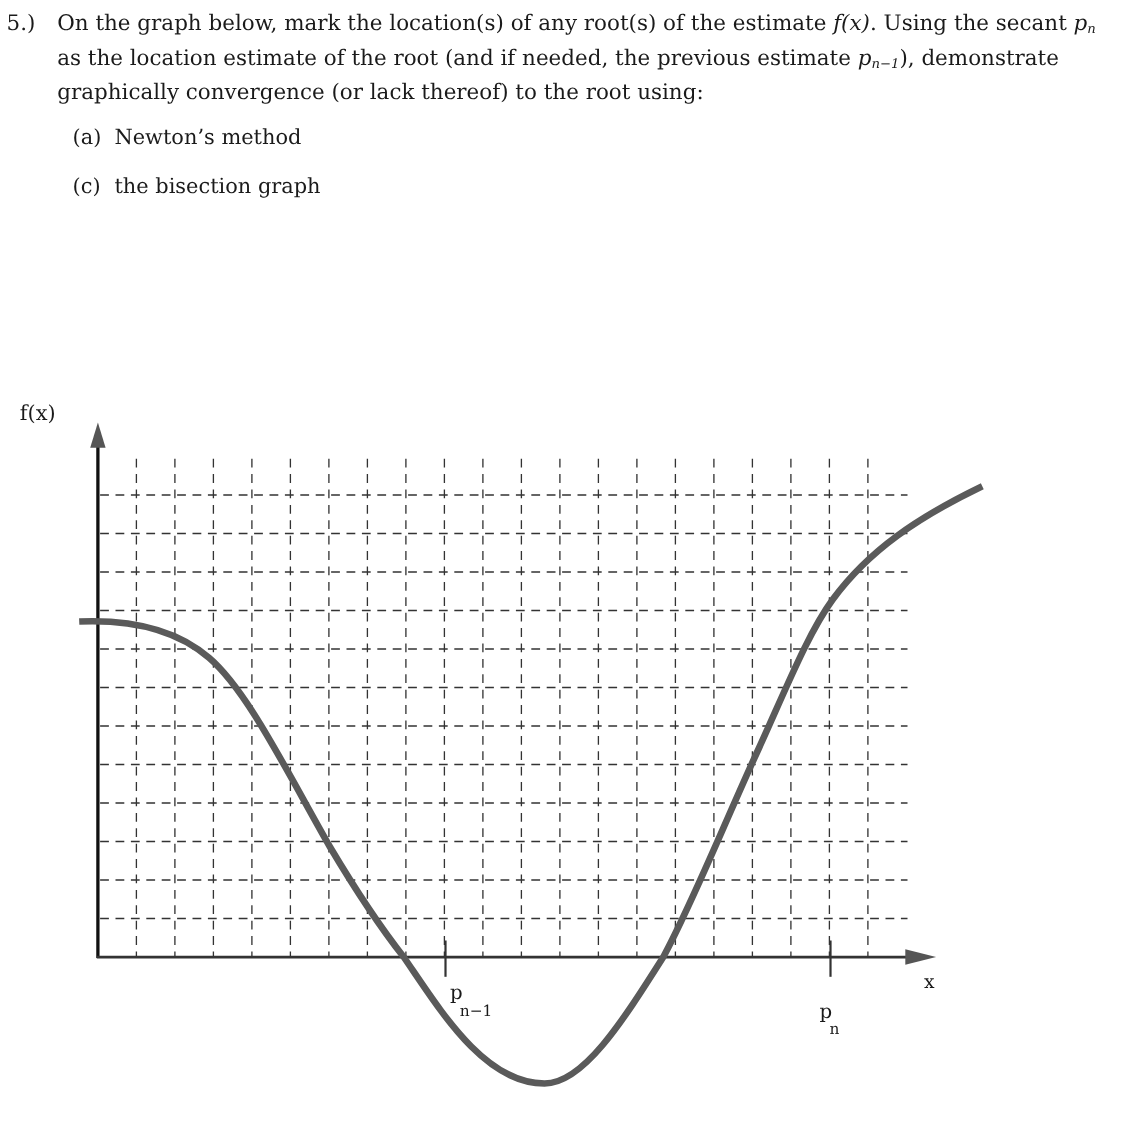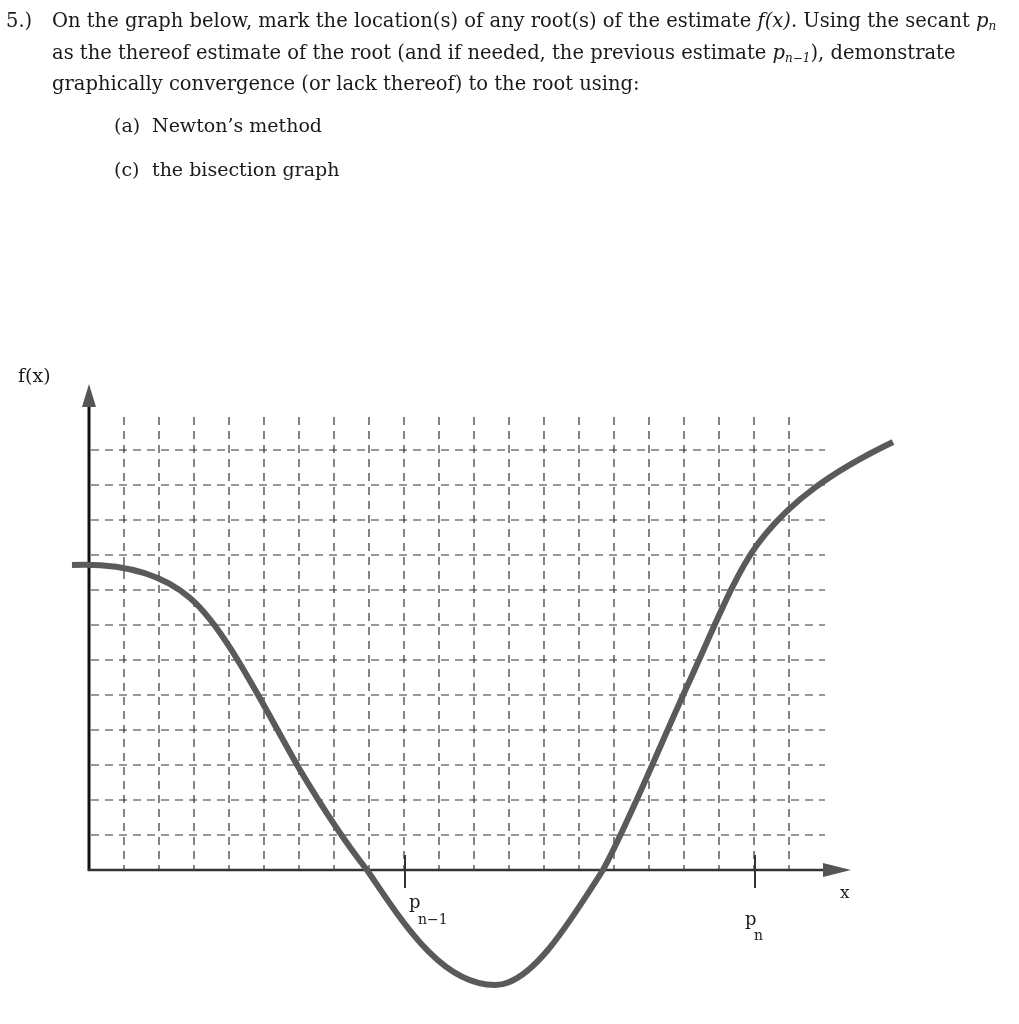--- a/index.html
+++ b/index.html
@@ -4,32 +4,32 @@
 <style>
   html, body { margin: 0; padding: 0; background: #ffffff; }
   body { width: 1019px; height: 1024px; position: relative; overflow: hidden;
          font-family: "DejaVu Serif", "Liberation Serif", serif; color: #1a1a1a; }
   .problem { position: absolute; left: 6px; top: 8px; width: 1000px; font-size: 19.5px; line-height: 26.5px; }
   .num { position: absolute; left: 0; top: 0; }
   .stmt { position: absolute; left: 46px; top: 0; width: 950px; }
   .stmt i { font-style: italic; }
   .sub { font-size: 12px; vertical-align: -3px; font-style: italic; }
   .items { position: absolute; left: 66px; top: 112px; font-size: 19px; }
-  .item { height: 44px; line-height: 26px; margin-left: 48px; }
+  .item { height: 44px; line-height: 26px; }
   .item .lbl { display: inline-block; width: 38px; }
   svg.graph { position: absolute; left: 0; top: 0; }
   .axis-label { font-family: "DejaVu Serif", "Liberation Serif", serif; fill: #1a1a1a; }
 </style>
 </head>
 <body>
 
 <div class="problem">
   <span class="num">5.)</span>
   <div class="stmt">
-    <span>On the graph below, mark the location(s) of any root(s) of the estimate </span><i>f(x)</i><span>. Using the secant </span><i>p</i><span class="sub">n</span><span> as the thereof estimate of the root (and if needed, the previous estimate </span><i>p</i><span class="sub">n−1</span><span>), demonstrate graphically convergence (or lack thereof) to the root using:</span>
+    <span>On the graph below, mark the location(s) of any root(s) of the estimate </span><i>f(x)</i><span>. Using the secant </span><i>p</i><span class="sub">n</span><span> as the location estimate of the root (and if needed, the previous estimate </span><i>p</i><span class="sub">n−1</span><span>), demonstrate graphically convergence (or lack thereof) to the root using:</span>
   </div>
 </div>
 
 <div class="items">
   <div class="item">
     <span class="lbl">(a)</span><span>Newton’s method</span>
   </div>
   <div class="item">
     <span class="lbl">(c)</span><span>the bisection graph</span>
   </div>

